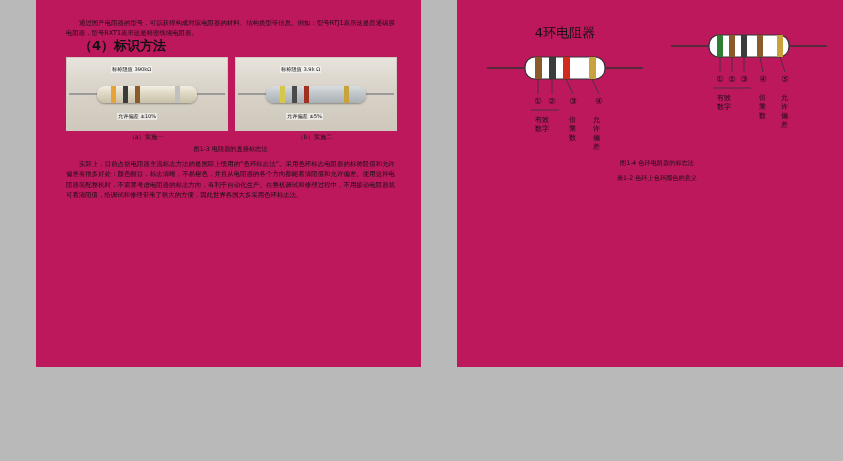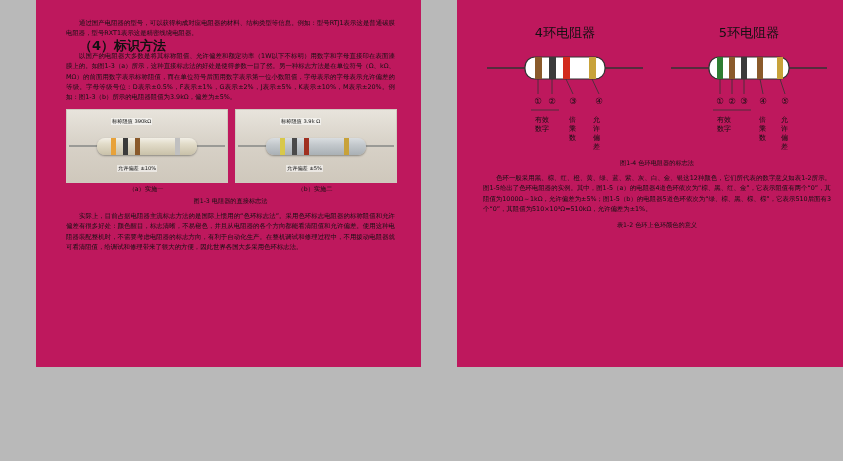--- a/index.html
+++ b/index.html
@@ -154,21 +154,20 @@
 <body>
 
 <div class="spread">
 
   <div class="page page-left">
 
     <p class="body">通过国产电阻器的型号，可以获得构成对应电阻器的材料、结构类型等信息。例如：型号RTJ1表示这是普通碳膜电阻器，型号RXT1表示这是精密线绕电阻器。</p>
 
     <p class="h-sub">（4）标识方法</p>
 
-    <p class="body">以国产的电阻器大多数是将其标称阻值、允许偏差和额定功率（1W以下不标明）用数字和字母直接印在表面漆膜上的。如图1-3（a）所示，这种直接标志法的好处是使得参数一目了然。另一种标志方法是在单位符号（Ω、kΩ、MΩ）的前面用数字表示标称阻值，而在单位符号后面用数字表示第一位小数阻值，字母表示的字母表示允许偏差的等级。字母等级号位：D表示±0.5%，F表示±1%，G表示±2%，J表示±5%，K表示±10%，M表示±20%。例如：图1-3（b）所示的电阻器阻值为3.9kΩ，偏差为±5%。</p>
 
     <div class="photos">
 
       <div class="photo-wrap">
         <div class="photo">
           <div class="bg"></div>
           <div class="lead l"></div>
           <div class="lead r"></div>
           <div class="res-body"></div>
           <div class="band" style="left:44px;background:#e8a23a"></div>
@@ -236,21 +235,20 @@
           <text x="88" y="85" font-size="7" fill="#111" font-family="DejaVu Sans, sans-serif">乘</text>
           <text x="88" y="94" font-size="7" fill="#111" font-family="DejaVu Sans, sans-serif">数</text>
           <text x="112" y="76" font-size="7" fill="#111" font-family="DejaVu Sans, sans-serif">允</text>
           <text x="112" y="85" font-size="7" fill="#111" font-family="DejaVu Sans, sans-serif">许</text>
           <text x="112" y="94" font-size="7" fill="#111" font-family="DejaVu Sans, sans-serif">偏</text>
           <text x="112" y="103" font-size="7" fill="#111" font-family="DejaVu Sans, sans-serif">差</text>
         </svg>
       </div>
 
       <div class="diagram">
-        <div class="diagram-title">5环电阻器</div>
         <svg class="resistor-svg" width="168" height="110" viewBox="0 0 168 110">
           <line x1="6" y1="22" x2="44" y2="22" stroke="#333" stroke-width="1.4"></line>
           <line x1="124" y1="22" x2="162" y2="22" stroke="#333" stroke-width="1.4"></line>
           <rect x="44" y="11" width="80" height="22" rx="10" fill="#fff" stroke="#333" stroke-width="1.2"></rect>
           <rect x="52" y="11" width="6" height="22" fill="#2e7d32"></rect>
           <rect x="64" y="11" width="6" height="22" fill="#8a5a2b"></rect>
           <rect x="76" y="11" width="6" height="22" fill="#3b3b3b"></rect>
           <rect x="92" y="11" width="6" height="22" fill="#8a5a2b"></rect>
           <rect x="112" y="11" width="6" height="22" fill="#c8a23a"></rect>
           <line x1="55" y1="33" x2="55" y2="48" stroke="#333" stroke-width="0.8"></line>
@@ -273,19 +271,18 @@
           <text x="116" y="85" font-size="7" fill="#111" font-family="DejaVu Sans, sans-serif">许</text>
           <text x="116" y="94" font-size="7" fill="#111" font-family="DejaVu Sans, sans-serif">偏</text>
           <text x="116" y="103" font-size="7" fill="#111" font-family="DejaVu Sans, sans-serif">差</text>
         </svg>
       </div>
 
     </div>
 
     <div class="figcap">图1-4 色环电阻器的标志法</div>
 
-    <p class="body">色环一般采用黑、棕、红、橙、黄、绿、蓝、紫、灰、白、金、银这12种颜色，它们所代表的数字意义如表1-2所示。图1-5给出了色环电阻器的实例。其中，图1-5（a）的电阻器4道色环依次为“棕、黑、红、金”，它表示阻值有两个“0”，其阻值为1000Ω～1kΩ，允许偏差为±5%；图1-5（b）的电阻器5道色环依次为“绿、棕、黑、棕、棕”，它表示510后面有3个“0”，其阻值为510×10³Ω=510kΩ，允许偏差为±1%。</p>
 
     <div class="tablecap">表1-2 色环上色环颜色的意义</div>
 
   </div>
 
 </div>
 
 </body></html>

